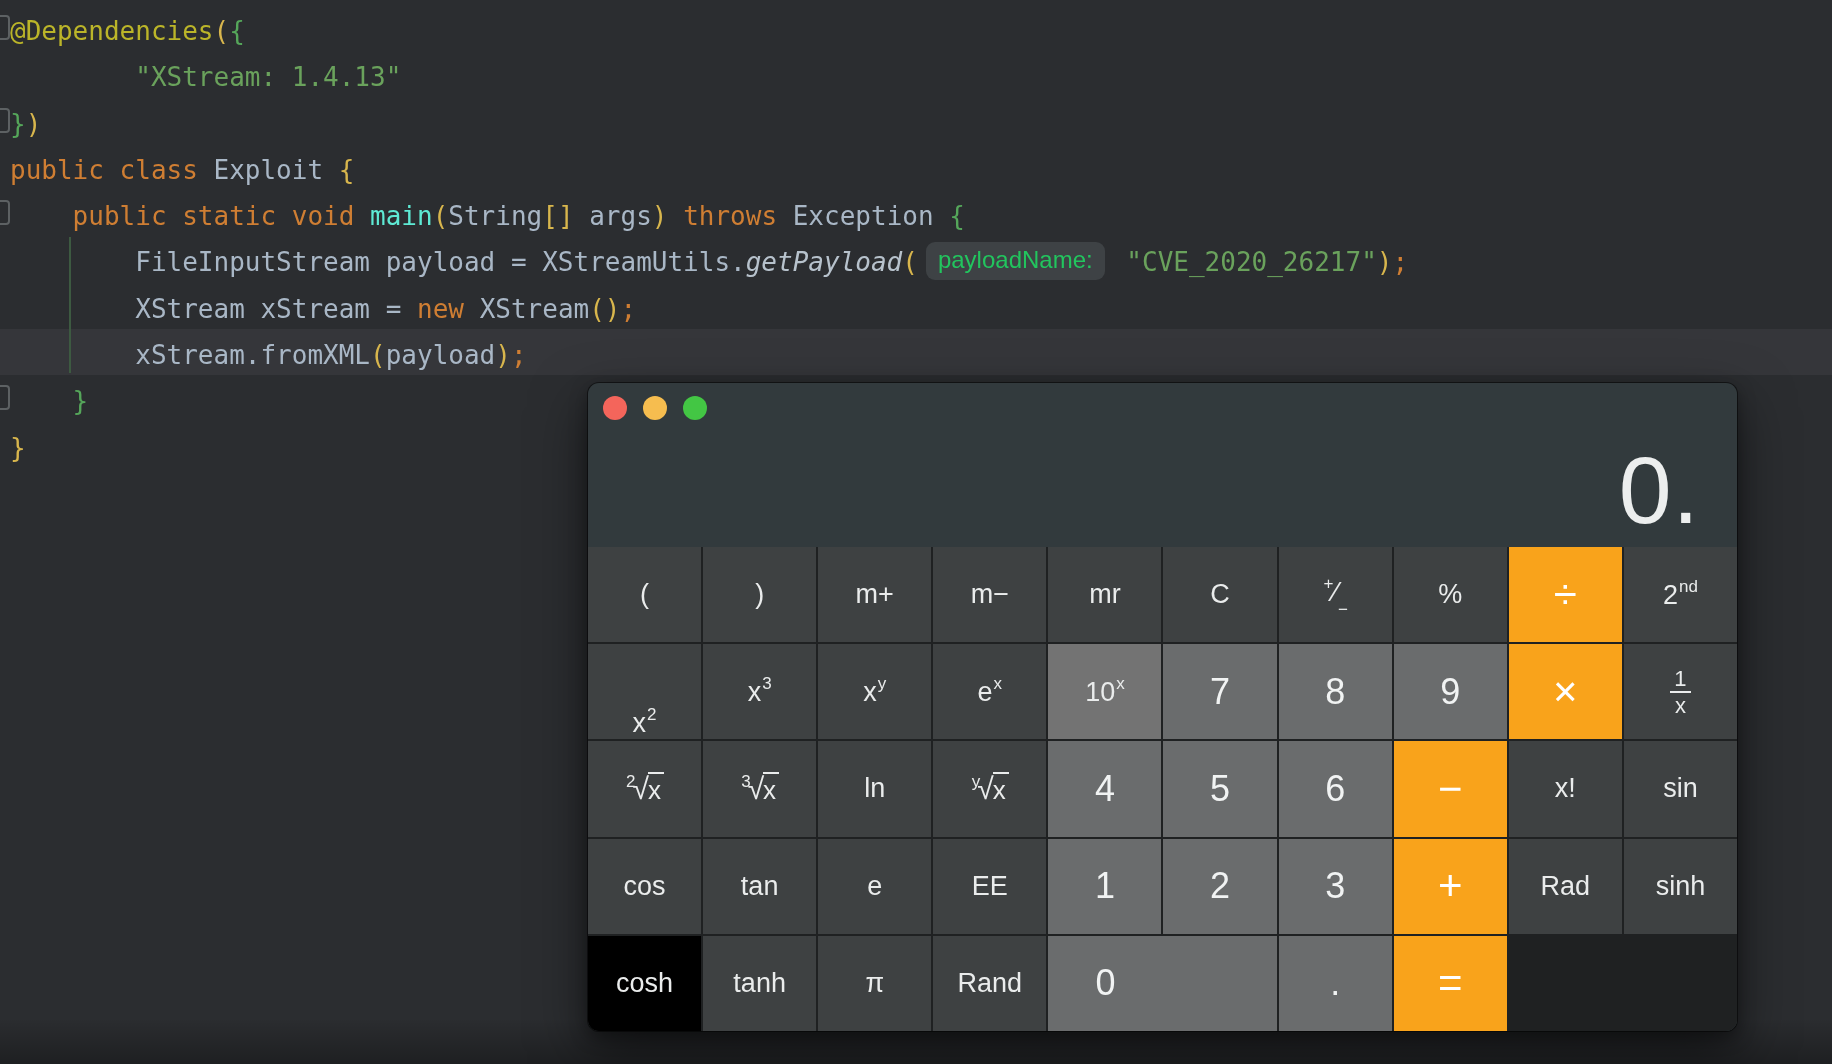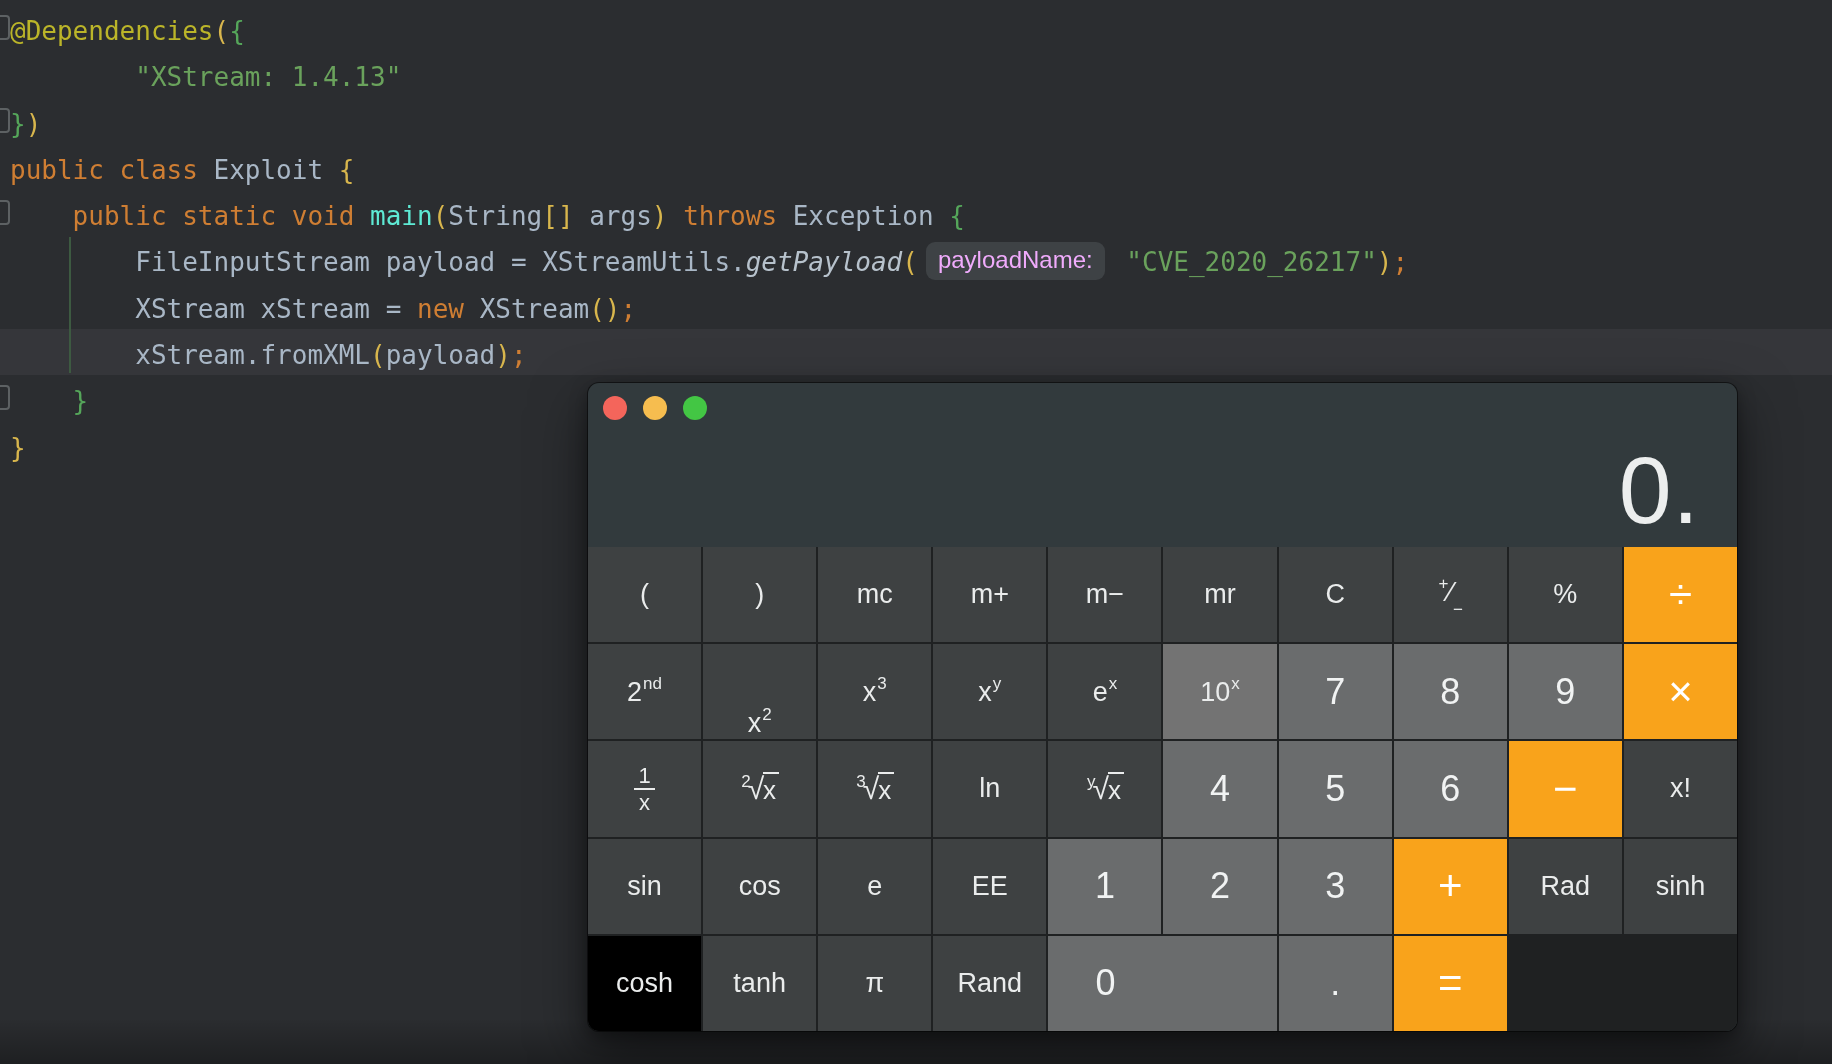--- a/index.html
+++ b/index.html
@@ -15,21 +15,21 @@
   .tk-ann{color:#bbb529;}
   .tk-kw{color:#cf7e33;}
   .tk-id{color:#a9b7c6;}
   .tk-mdef{color:#5eead4;}
   .tk-imeth{color:#b7c2cc;font-style:italic;}
   .tk-str{color:#6aa25c;}
   .tk-yb{color:#d8b64d;}
   .tk-gb{color:#55a65a;}
   .tk-semi{color:#cf7e33;}
   .hint{display:inline-block;font-family:"Liberation Sans",sans-serif;font-size:24px;line-height:1.15;
-        background:#3e4245;color:#f0abfc;border-radius:9px;padding:4px 12px 6px;
+        background:#3e4245;color:#22c55e;border-radius:9px;padding:4px 12px 6px;
         margin:0 6px 0 8px;transform:translateY(-3px);}
   .fold{position:absolute;left:-15px;top:7px;width:11px;height:21px;border:2px solid #5d6163;
         border-radius:4px;background:transparent;}
   .bottom-shade{position:absolute;left:0;top:1018px;width:100%;height:46px;z-index:1;
         background:linear-gradient(180deg,rgba(0,0,0,0) 0%,rgba(0,0,0,0.30) 100%);}
 
   
   .calc{position:absolute;left:588px;top:383px;width:1149px;height:648px;border-radius:11px;
         background:#323a3d;overflow:hidden;z-index:10;
         font-family:"Liberation Sans","DejaVu Sans",sans-serif;
@@ -77,23 +77,20 @@
     </div>
     <div class="display">0.</div>
     <div class="keypad">
         <div class="key fn" style="background: rgb(62, 65, 66);">
           <span class="lbl">(</span>
         </div>
         <div class="key fn" style="background: rgb(62, 65, 66);">
           <span class="lbl">)</span>
         </div>
         <div class="key fn" style="background: rgb(62, 65, 66);">
-          <span class="lbl">mc</span>
-        </div>
-        <div class="key fn" style="background: rgb(62, 65, 66);">
           <span class="lbl">m+</span>
         </div>
         <div class="key fn" style="background: rgb(62, 65, 66);">
           <span class="lbl">m−</span>
         </div>
         <div class="key fn" style="background: rgb(62, 65, 66); text-align: center;">
           <span class="lbl">mr</span>
         </div>
         <div class="key fn" style="background: rgb(62, 65, 66);">
           <span class="lbl">C</span>
@@ -170,20 +167,23 @@
         <div class="key fn" style="background: rgb(62, 65, 66);">
           <span class="lbl">x!</span>
         </div>
         <div class="key fn" style="background: rgb(62, 65, 66);">
           <span class="lbl">sin</span>
         </div>
         <div class="key fn" style="background: rgb(62, 65, 66);">
           <span class="lbl">cos</span>
         </div>
         <div class="key fn" style="background: rgb(62, 65, 66);">
+          <span class="lbl">tan</span>
+        </div>
+        <div class="key fn" style="background: rgb(62, 65, 66);">
           <span class="lbl">e</span>
         </div>
         <div class="key fn" style="background: rgb(62, 65, 66);">
           <span class="lbl">EE</span>
         </div>
         <div class="key digit" style="background: rgb(106, 108, 109);">
           <span class="lbl">1</span>
         </div>
         <div class="key digit" style="background: rgb(106, 108, 109);">
           <span class="lbl">2</span>

